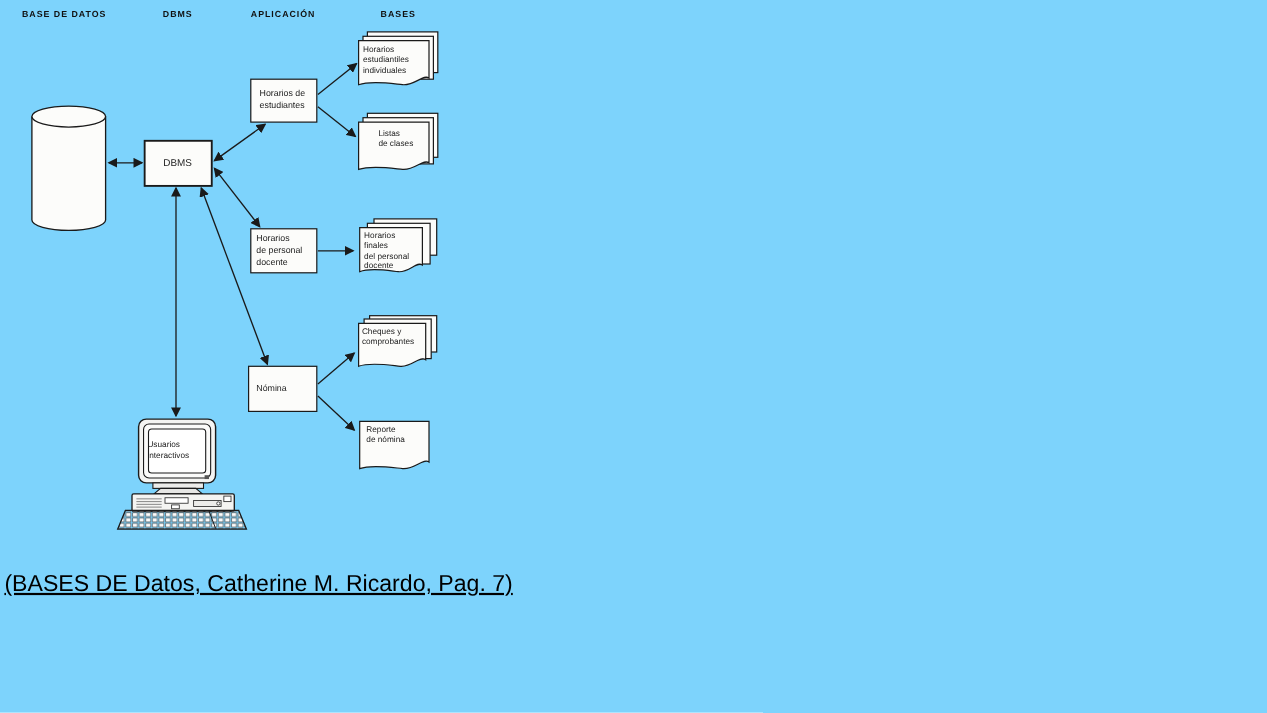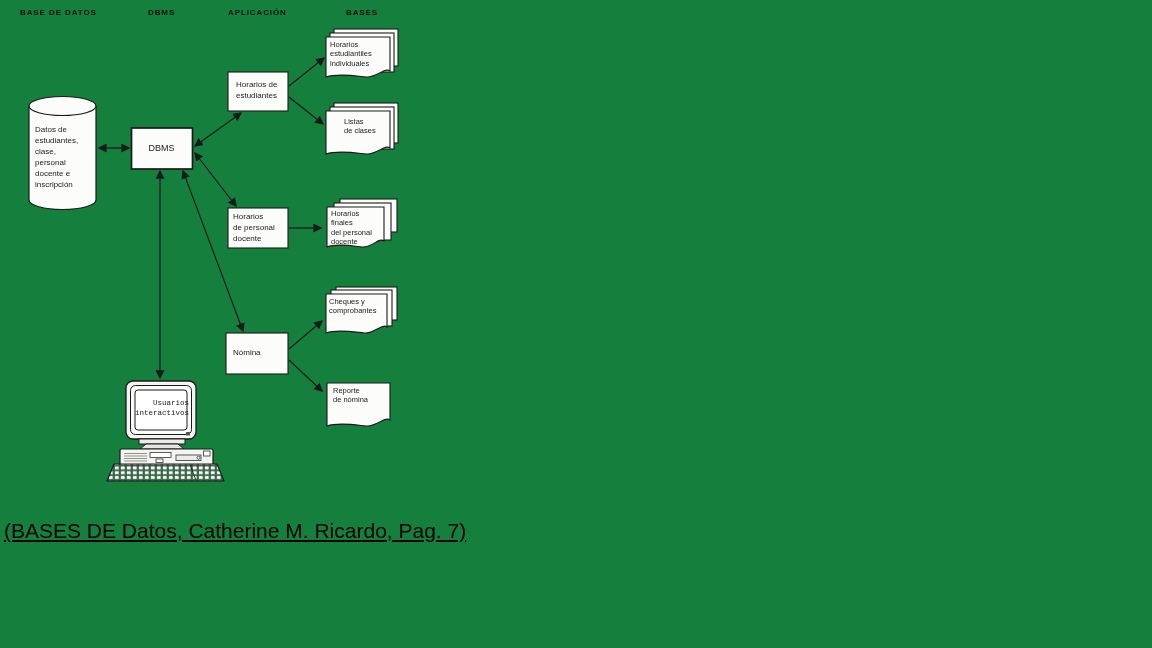--- a/index.html
+++ b/index.html
@@ -1,31 +1,31 @@
 <!DOCTYPE html>
 <html><head>
 <meta charset="utf-8">
 <style>
   html,body{margin:0;padding:0;background:#fff;}
   .stage{
-    position:relative;width:1152px;height:648px;background:#15803d;
+    position:relative;width:1152px;height:648px;background:#7dd3fc;
     font-family:"Liberation Sans","DejaVu Sans",sans-serif;overflow:hidden;
   }
   .diagram-svg{position:absolute;left:0;top:0;}
   .hdr{
     position:absolute;font-size:8px;font-weight:bold;color:#111;
     letter-spacing:0.9px;white-space:nowrap;
   }
   .lbl{
     position:absolute;font-size:8px;line-height:11px;color:#1c1c1c;
     white-space:pre-line;
   }
   .doc-lbl{font-size:7.5px;line-height:9.4px;}
   .dbms-lbl{font-size:9px;width:61px;text-align:center;}
-  .screen-lbl{font-size:7.5px;line-height:9.6px;width:55px;text-align:right;font-family:Liberation Mono, monospace;}
+  .screen-lbl{font-size:7.5px;line-height:9.6px;width:55px;text-align:left;}
   .caption{
     position:absolute;left:4px;top:519px;font-size:21px;color:#000;
     white-space:nowrap;
     text-decoration:underline;
   }
 </style>
 </head>
 <body>
 
 <div class="stage">
@@ -109,26 +109,20 @@
       <polygon points="114,464 217,464 224,481 107,481" fill="url(#keys)" stroke="#1a1a1a" stroke-width="1.2"></polygon>
       <line x1="190" y1="464.5" x2="196" y2="480.5" stroke="#1a1a1a" stroke-width="0.9"></line>
     </g>
   </svg>
 
   <div class="hdr" style="left:20px;top:8px">BASE DE DATOS</div>
   <div class="hdr" style="left:148px;top:8px">DBMS</div>
   <div class="hdr" style="left:228px;top:8px">APLICACIÓN</div>
   <div class="hdr" style="left:346px;top:8px">BASES</div>
 
-  <div class="lbl" style="left:35px;top:124px;width:58px">Datos de
-estudiantes,
-clase,
-personal
-docente e
-inscripción</div>
   <div class="lbl dbms-lbl" style="left:131px;top:143px">DBMS</div>
   <div class="lbl" style="left:236px;top:79px;width:52px">Horarios de
 estudiantes</div>
   <div class="lbl" style="left:233px;top:211px;width:55px">Horarios
 de personal
 docente</div>
   <div class="lbl" style="left:233px;top:347px;width:52px">Nómina</div>
 
   <div class="lbl doc-lbl" style="left:330px;top:40px;width:60px">Horarios
 estudiantiles

